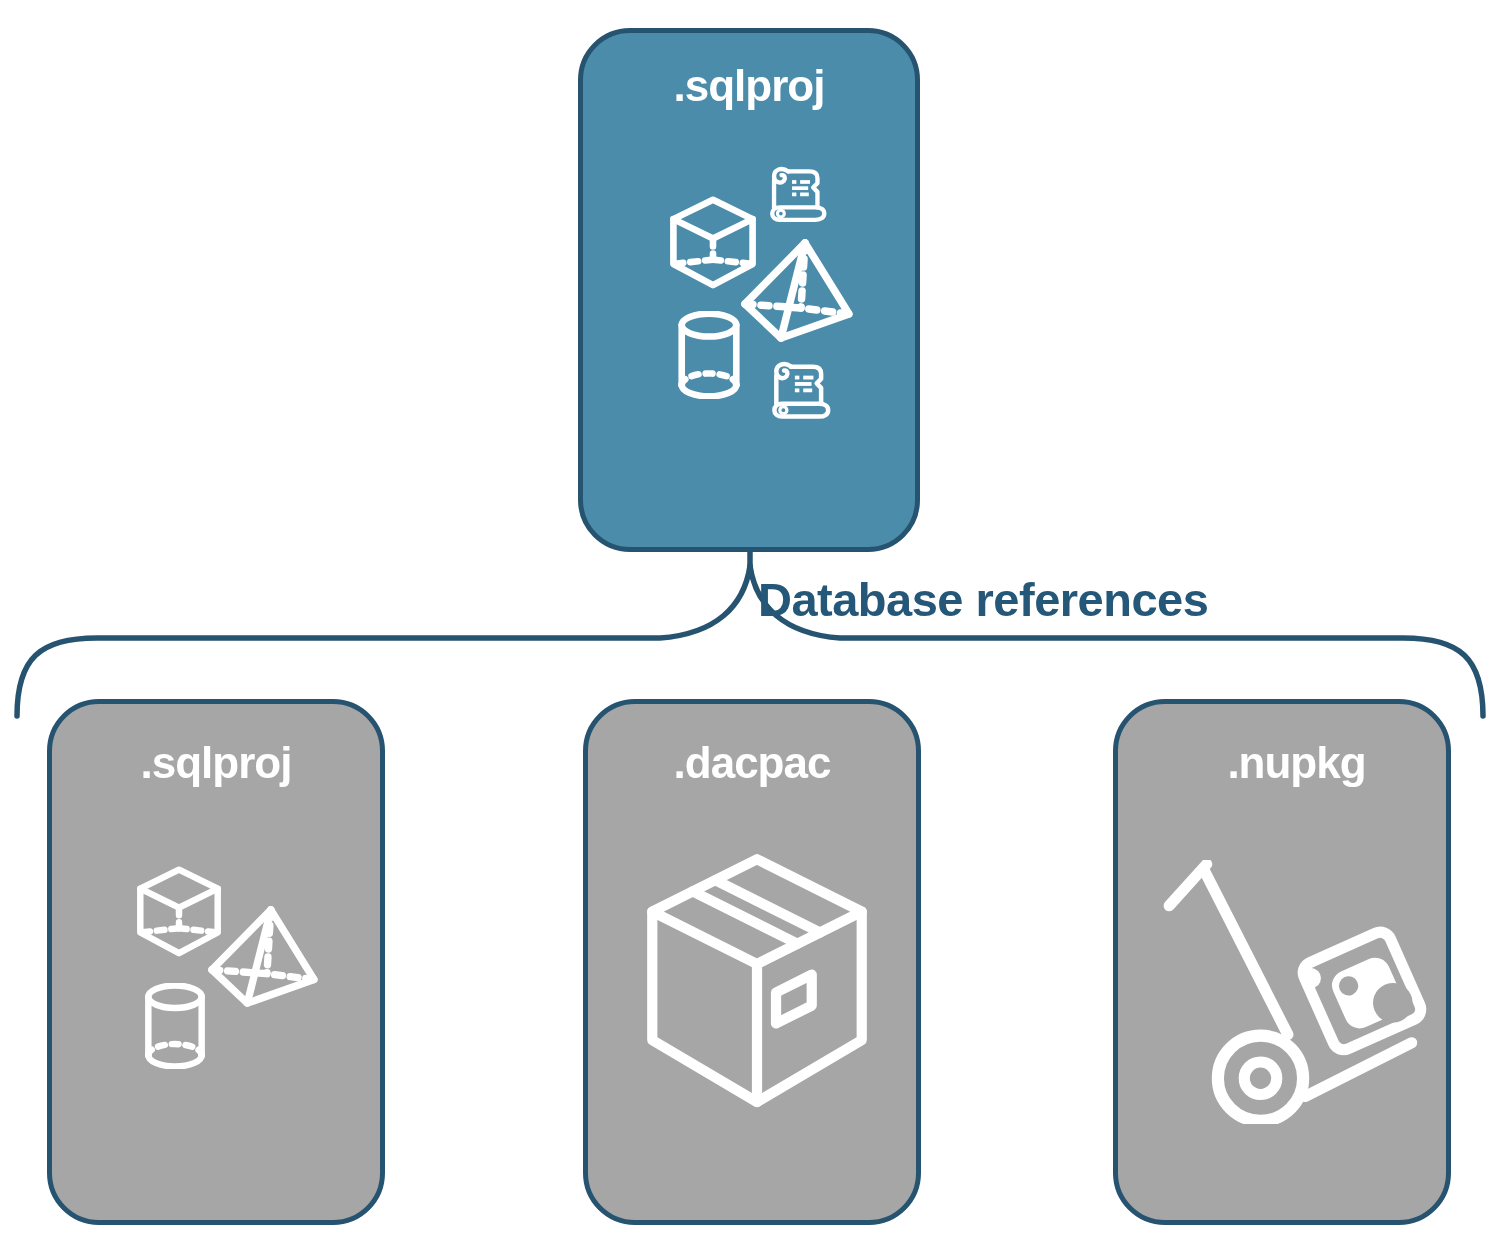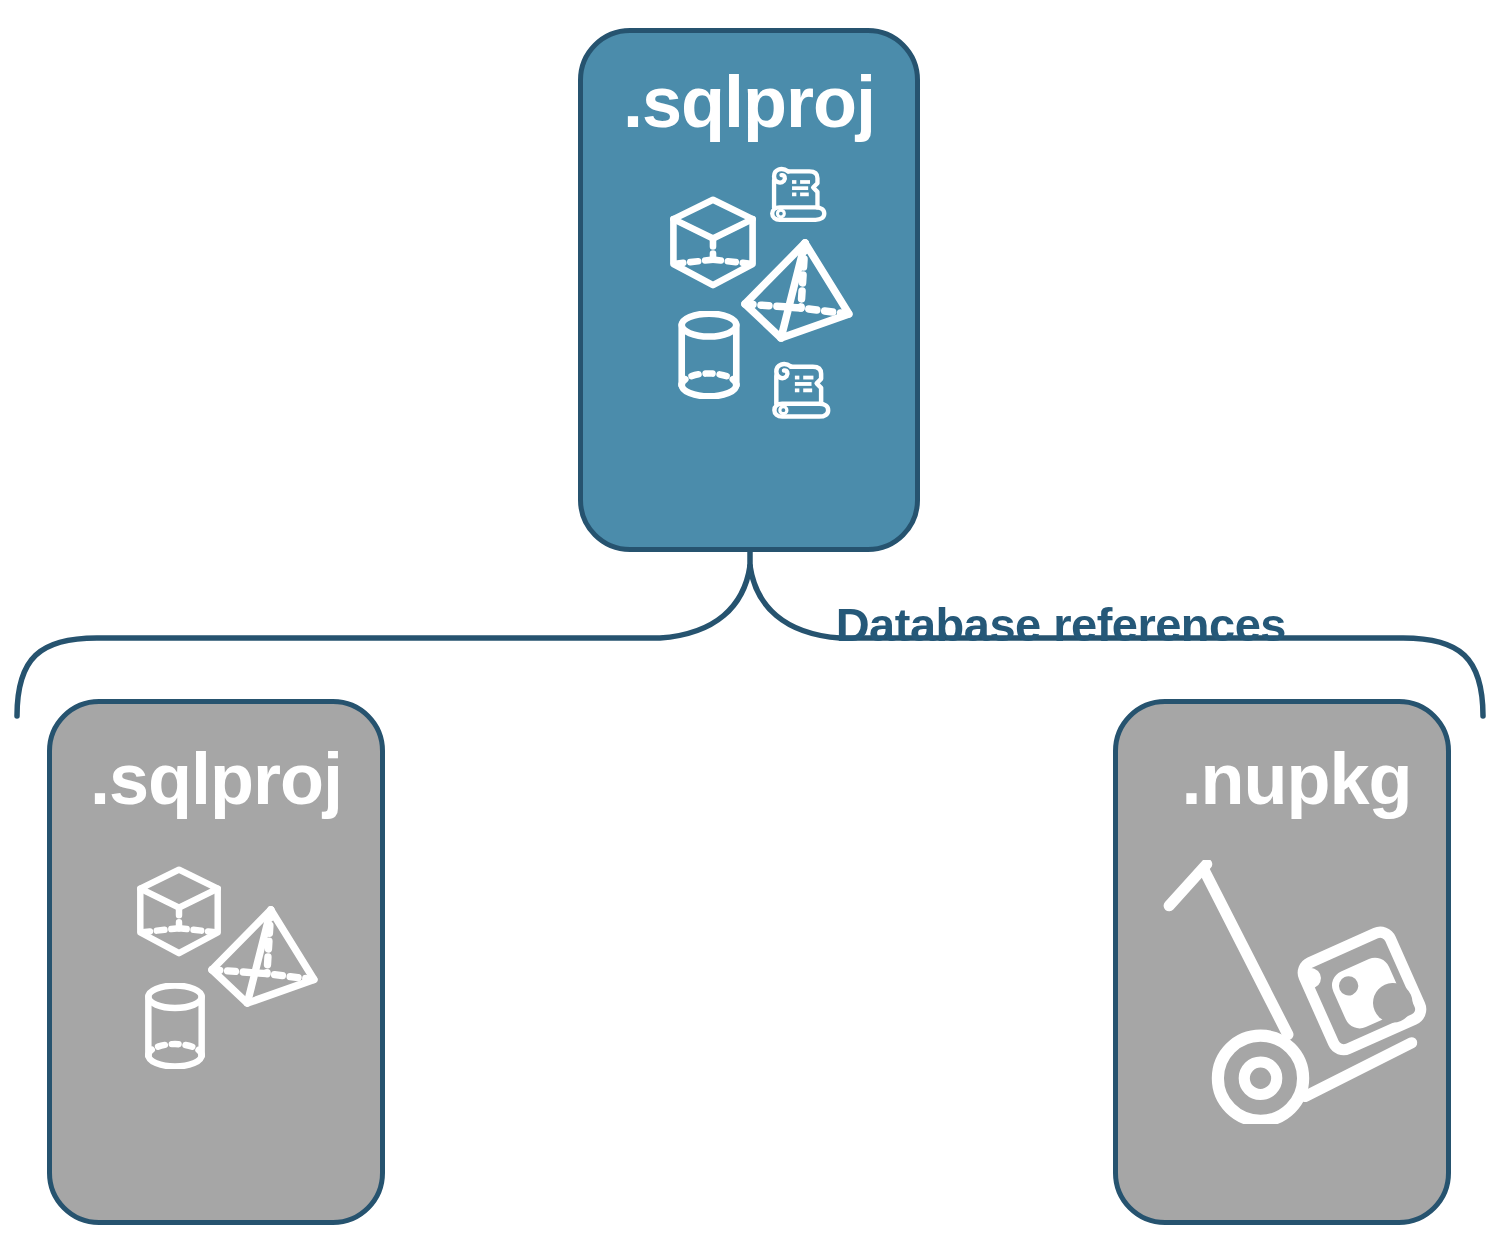--- a/index.html
+++ b/index.html
@@ -12,40 +12,40 @@
   *{margin:0;padding:0;box-sizing:border-box;}
   body{background:#ffffff;font-family:"Liberation Sans",sans-serif;}
   .canvas{position:relative;width:1500px;height:1250px;background:#ffffff;overflow:hidden;}
   .node{position:absolute;border:5px solid var(--line);border-radius:52px;}
   .node.parent{left:578px;top:28px;width:342px;height:524px;background:var(--parent-fill);}
   .node.child{top:699px;width:338px;height:526px;background:var(--child-fill);}
   .node.child.c0{left:47px;}
   .node.child.c1{left:583px;}
   .node.child.c2{left:1113px;padding-left:29px;}
   .node-title{display:block;text-align:center;color:#ffffff;font-weight:bold;
-              font-size:72px;letter-spacing:-1px;margin-top:28px;}
+              font-size:44px;letter-spacing:-1px;margin-top:28px;}
   .node.child .node-title{margin-top:34px;}
   .ic{position:absolute;display:block;}
   
   .p-scroll1{left:183px;top:129px;width:62px;height:66px;}
   .p-cube{left:86px;top:162px;width:88px;height:94px;}
   .p-pyramid{left:158px;top:204px;width:112px;height:106px;}
   .p-cylinder{left:90px;top:278px;width:72px;height:88px;}
   .p-scroll2{left:185px;top:326px;width:64px;height:64px;}
   
   .s-cube{left:84px;top:161px;width:86px;height:92px;}
   .s-pyramid{left:156px;top:200px;width:110px;height:104px;}
   .s-cylinder{left:88px;top:279px;width:70px;height:86px;}
   
   .d-package{left:50px;top:137px;width:238px;height:284px;}
   
   .n-handtruck{left:40px;top:156px;width:274px;height:264px;}
   .connector-svg{position:absolute;left:0;top:0;width:1500px;height:1250px;pointer-events:none;}
-  .connector-label{position:absolute;left:758px;top:572px;width:528px;text-align:right;
-                   font-size:47px;font-weight:bold;color:var(--label-text);letter-spacing:-0.5px;margin-top:25px;}
+  .connector-label{position:absolute;left:758px;top:572px;width:528px;text-align:left;
+                   font-size:47px;font-weight:bold;color:var(--label-text);letter-spacing:-0.5px;}
   .defs{position:absolute;width:0;height:0;overflow:hidden;}
 </style>
 </head>
 <body>
 
 <svg class="defs" aria-hidden="true">
   <defs>
     <g id="sym-cube">
       <g fill="none" stroke="#ffffff" stroke-width="7.5" stroke-linejoin="round" stroke-linecap="round">
         <polygon points="50,4 95,26 50,48 5,26"></polygon>
@@ -158,20 +158,26 @@
         <use href="#sym-cube"></use>
       </svg>
     <svg class="ic s-pyramid" viewBox="0 0 112 104">
         <use href="#sym-pyramid"></use>
       </svg>
     <svg class="ic s-cylinder" viewBox="0 0 72 100">
         <use href="#sym-cylinder"></use>
       </svg>
   </div>
 
+  <div class="node child c1">
+    <span class="node-title">.dacpac</span>
+    <svg class="ic d-package" viewBox="0 0 100 112">
+        <use href="#sym-package"></use>
+      </svg>
+  </div>
 
   <div class="node child c2">
     <span class="node-title">.nupkg</span>
     <svg class="ic n-handtruck" viewBox="0 0 270 260">
         <use href="#sym-handtruck"></use>
       </svg>
   </div>
 
 </div>
 

